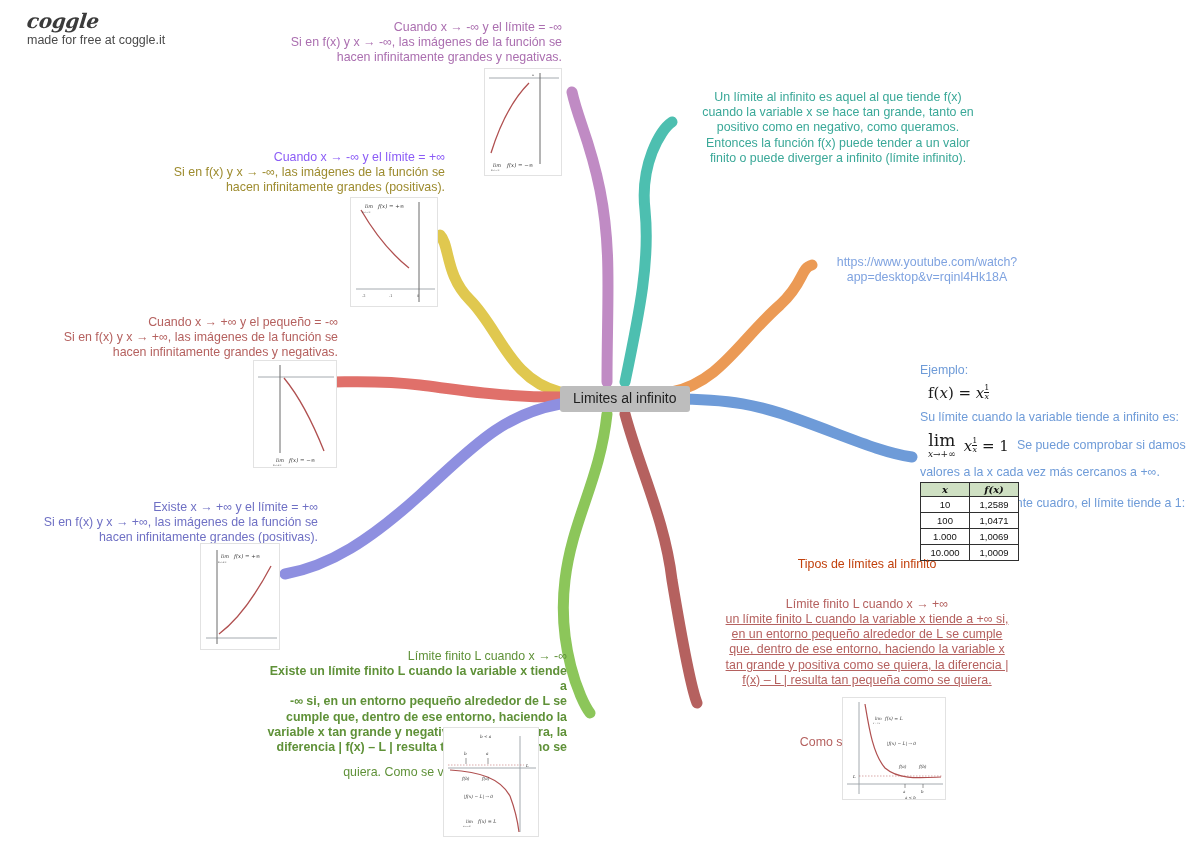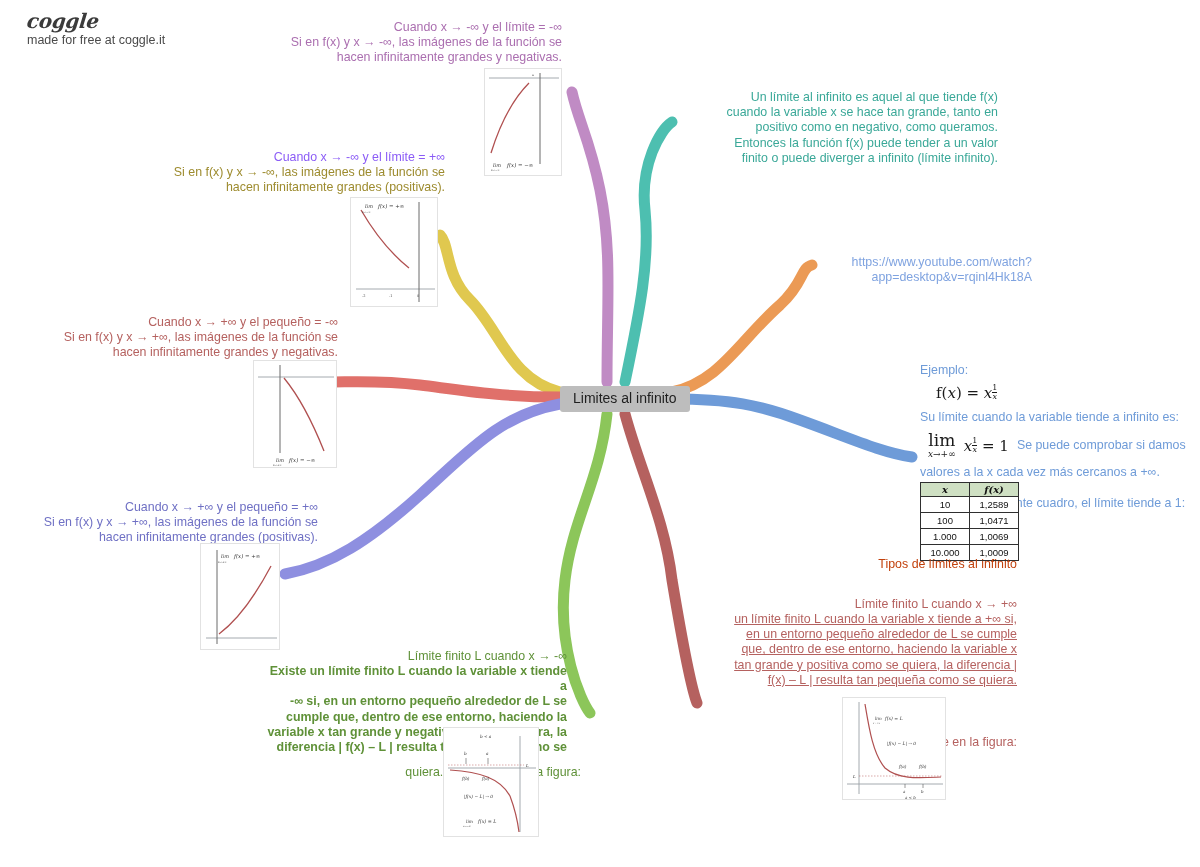--- a/index.html
+++ b/index.html
@@ -64,21 +64,21 @@
   }
 
   
   .txt {
     position: absolute;
     font-size: 12.4px;
     line-height: 15.2px;
     white-space: pre-line;
   }
   .txt.right { text-align: right; }
-  .txt.left  { text-align: right; }
+  .txt.left  { text-align: center; }
 
   .thumb {
     position: absolute;
     background: #ffffff;
     border: 1px solid #e2e2e2;
     box-sizing: border-box;
     overflow: hidden;
   }
   .thumb svg { display: block; }
 
@@ -200,21 +200,21 @@
   <svg width="84" height="108" viewBox="0 0 84 108" xmlns="http://www.w3.org/2000/svg">
     <line x1="4" y1="16" x2="80" y2="16" stroke="#9aa0a6" stroke-width="0.9"></line>
     <line x1="26" y1="4" x2="26" y2="92" stroke="#6b6b6b" stroke-width="1"></line>
     <path d="M30,17 C44,34 58,60 70,90" stroke="#b05050" stroke-width="1.3" fill="none"></path>
     <text x="22" y="101" font-size="5" fill="#333" font-family="DejaVu Serif, serif" font-style="italic">lim</text>
     <text x="19" y="105" font-size="2.8" fill="#333" font-family="DejaVu Serif, serif" font-style="italic">x→+∞</text>
     <text x="35" y="101" font-size="5.4" fill="#333" font-family="DejaVu Serif, serif" font-style="italic">f(x) = −∞</text>
   </svg>
 </div>
 
-<div class="txt right" style="left:0px; top:500px; width:318px; color:#6f70c4;">Cuando x  →  +∞ y el pequeño = +∞</div>
+<div class="txt right" style="left:0px; top:500px; width:318px; color:#6f70c4;">Existe x  →  +∞ y el límite = +∞</div>
 <div class="txt right" style="left:0px; top:515px; width:318px; color:#6f70c4;">Si en f(x) y x → +∞, las imágenes de la función se
 hacen infinitamente grandes (positivas).</div>
 
 <div class="thumb" style="left:200px; top:543px; width:80px; height:107px;">
   <svg width="80" height="107" viewBox="0 0 80 107" xmlns="http://www.w3.org/2000/svg">
     <line x1="5" y1="94" x2="76" y2="94" stroke="#9aa0a6" stroke-width="0.9"></line>
     <line x1="16" y1="6" x2="16" y2="100" stroke="#6b6b6b" stroke-width="1"></line>
     <path d="M18,90 C34,78 52,56 70,22" stroke="#b05050" stroke-width="1.3" fill="none"></path>
     <text x="20" y="14" font-size="5" fill="#333" font-family="DejaVu Serif, serif" font-style="italic">lim</text>
     <text x="17" y="18.5" font-size="2.8" fill="#333" font-family="DejaVu Serif, serif" font-style="italic">x→+∞</text>
@@ -227,21 +227,21 @@
 positivo como en negativo, como queramos.
 Entonces la función f(x) puede tender a un valor
 finito o puede diverger a infinito (límite infinito).</div>
 
 <div class="txt left" style="left:822px; top:255px; width:210px; color:#7fa3e0;">https://www.youtube.com/watch?
 app=desktop&amp;v=rqinl4Hk18A</div>
 
 <div class="node" style="left:920px; top:363px; width:270px;">
   <div class="ex-line">Ejemplo:</div>
 
-  <div class="formula" style="margin:6px 0 8px 16px; font-size:15px;">
+  <div class="formula" style="margin:6px 0 8px 8px; font-size:15px;">
     <span>f(</span><span class="math-italic">x</span><span>) = </span><span class="math-italic">x</span><span class="frac" style="font-size:8px;"><span>1</span><span class="den math-italic">x</span></span>
   </div>
 
   <div class="ex-line">Su límite cuando la variable tiende a infinito es:</div>
 
   <div style="margin:7px 0 6px 0; display:flex; align-items:center; gap:8px;">
     <span class="limblock formula" style="margin-left:8px;">
       <span class="lim">lim</span>
       <span class="sub">x→+∞</span>
     </span>

